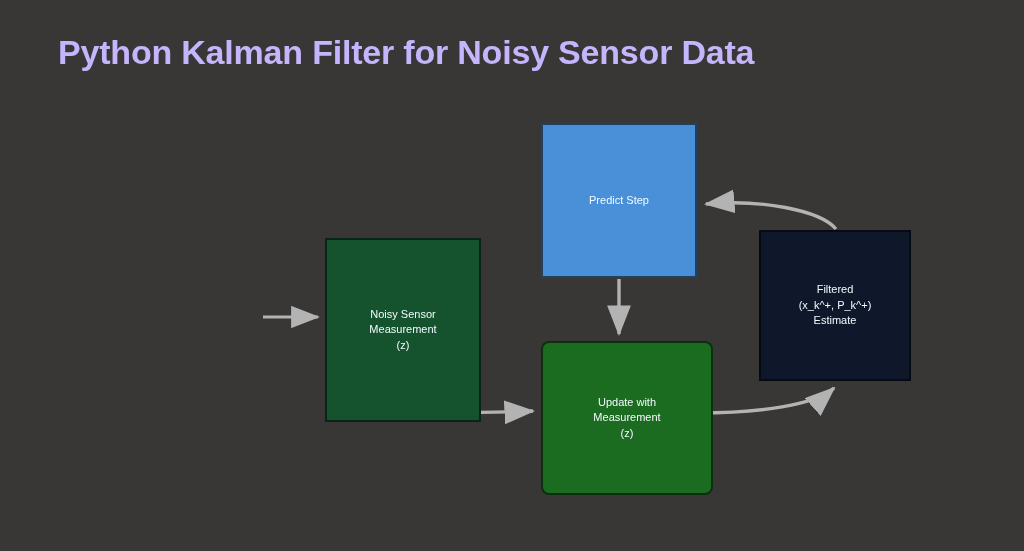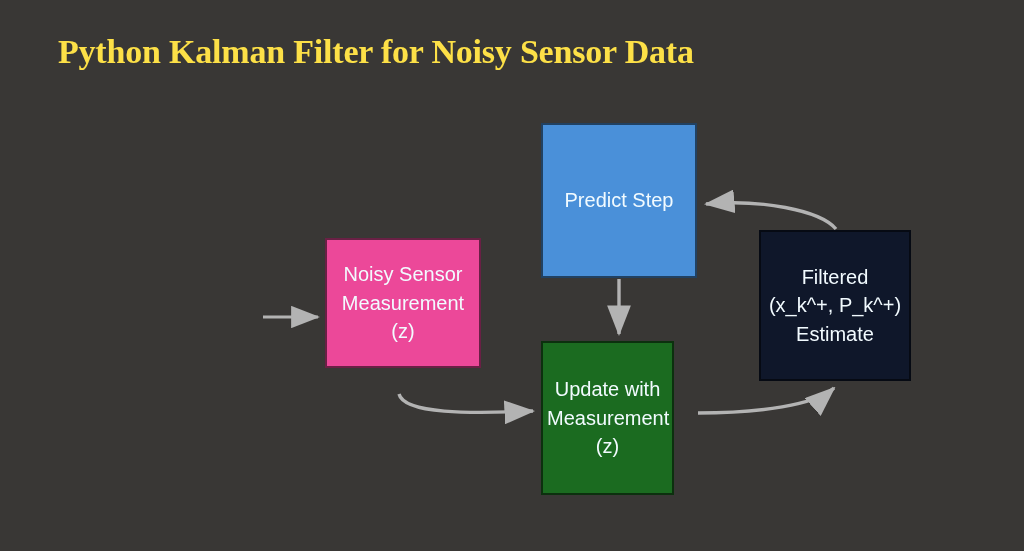--- a/index.html
+++ b/index.html
@@ -17,34 +17,33 @@
     height: 551px;
     background: #393735;
     overflow: hidden;
   }
   #page-title {
     position: absolute;
     left: 58px;
     top: 33px;
     font-size: 34px;
     font-weight: bold;
-    color: #fde047;
+    color: #c4b5fd;
     letter-spacing: -0.2px;
     white-space: nowrap;
-    font-family: Liberation Serif, serif;
   }
   .node {
     position: absolute;
     box-sizing: border-box;
     display: flex;
     align-items: center;
     justify-content: center;
     text-align: center;
     color: #f2fbff;
-    font-size: 20px;
+    font-size: 11px;
     line-height: 1.42;
     border: 2px solid rgba(0,0,0,0.55);
     padding: 4px;
     z-index: 2;
   }
   .node .label {
     display: block;
     width: 100%;
   }
   .node .label .ln {
@@ -80,35 +79,35 @@
     <path d="M 399 394 C 404 414, 470 414, 533 411" fill="none" stroke="#b3b3b3" stroke-width="3.4" marker-end="url(#ah)"></path>
 
     <path d="M 619 279 L 619 334" fill="none" stroke="#b3b3b3" stroke-width="3.4" marker-end="url(#ah)"></path>
 
     <path d="M 698 413 C 760 413, 815 405, 834 388" fill="none" stroke="#b3b3b3" stroke-width="3.4" marker-end="url(#ah)"></path>
 
     <path d="M 836 229 C 820 210, 760 199, 706 204" fill="none" stroke="#b3b3b3" stroke-width="3.4" marker-end="url(#ah)"></path>
   </svg>
 
 
-  <div class="node" style="left:325px; top:238px; width:156px; height:130px; background:#ec4899;">
+  <div class="node" style="left:325px; top:238px; width:156px; height:184px; background:#14532d;">
     <span class="label">
       <span class="ln">Noisy Sensor</span>
       <span class="ln">Measurement</span>
       <span class="ln">(z)</span>
     </span>
   </div>
 
   <div class="node" style="left:541px; top:123px; width:156px; height:155px; background:#4a90d9;">
     <span class="label">
       <span class="ln">Predict Step</span>
     </span>
   </div>
 
-  <div class="node" style="left:541px; top:341px; width:133px; height:154px; background:#1b6b20;">
+  <div class="node" style="left:541px; top:341px; width:172px; height:154px; background:#1b6b20;border-radius:8px;">
     <span class="label">
       <span class="ln">Update with</span>
       <span class="ln">Measurement</span>
       <span class="ln">(z)</span>
     </span>
   </div>
 
   <div class="node" style="left:759px; top:230px; width:152px; height:151px; background:#0f172a;">
     <span class="label">
       <span class="ln">Filtered</span>

